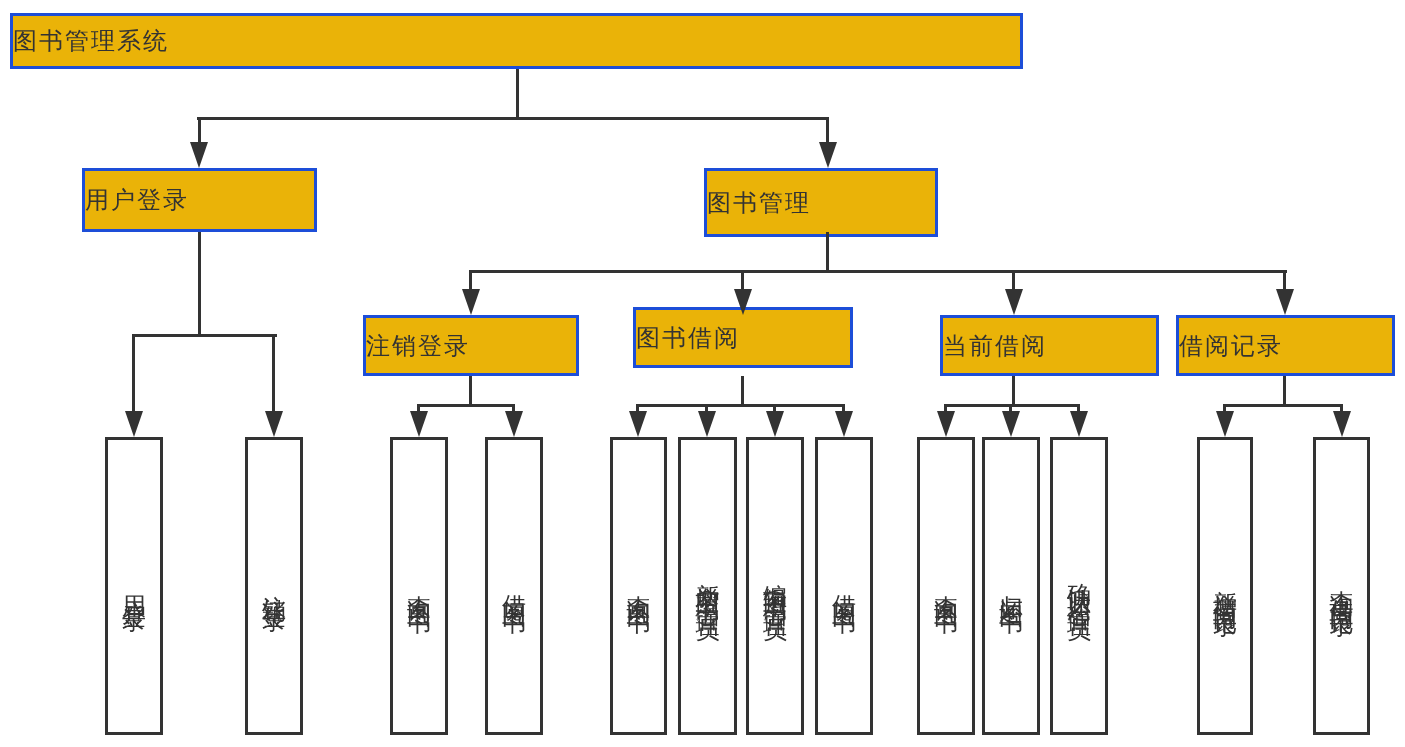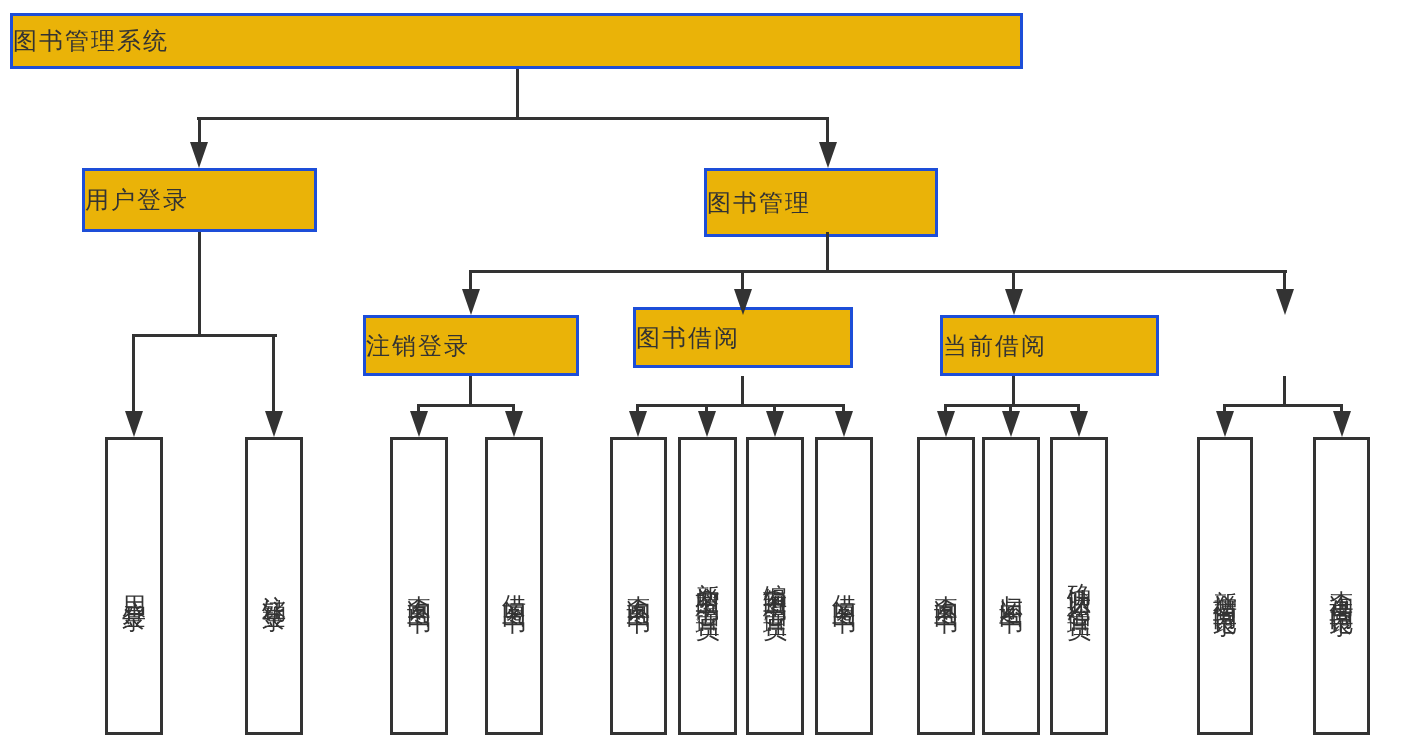--- a/index.html
+++ b/index.html
@@ -82,20 +82,23 @@
 
   <div class="hbox" style="left:363px; top:315px; width:216px; height:61px;">
     <span class="hlbl">注销登录</span>
   </div>
   <div class="hbox" style="left:633px; top:307px; width:220px; height:61px;">
     <span class="hlbl">图书借阅</span>
   </div>
   <div class="hbox" style="left:905px; top:315px; width:219px; height:61px;margin-left:35px;">
     <span class="hlbl">当前借阅</span>
   </div>
+  <div class="hbox" style="left:1176px; top:315px; width:219px; height:61px;">
+    <span class="hlbl">借阅记录</span>
+  </div>
 
   <div class="vbox" style="left:105px; width:58px;">
     <span class="vlbl">用户登录</span>
   </div>
   <div class="vbox" style="left:245px; width:58px;">
     <span class="vlbl">注销登录</span>
   </div>
 
   <div class="vbox" style="left:390px; width:58px;">
     <span class="vlbl">查询图书</span>

